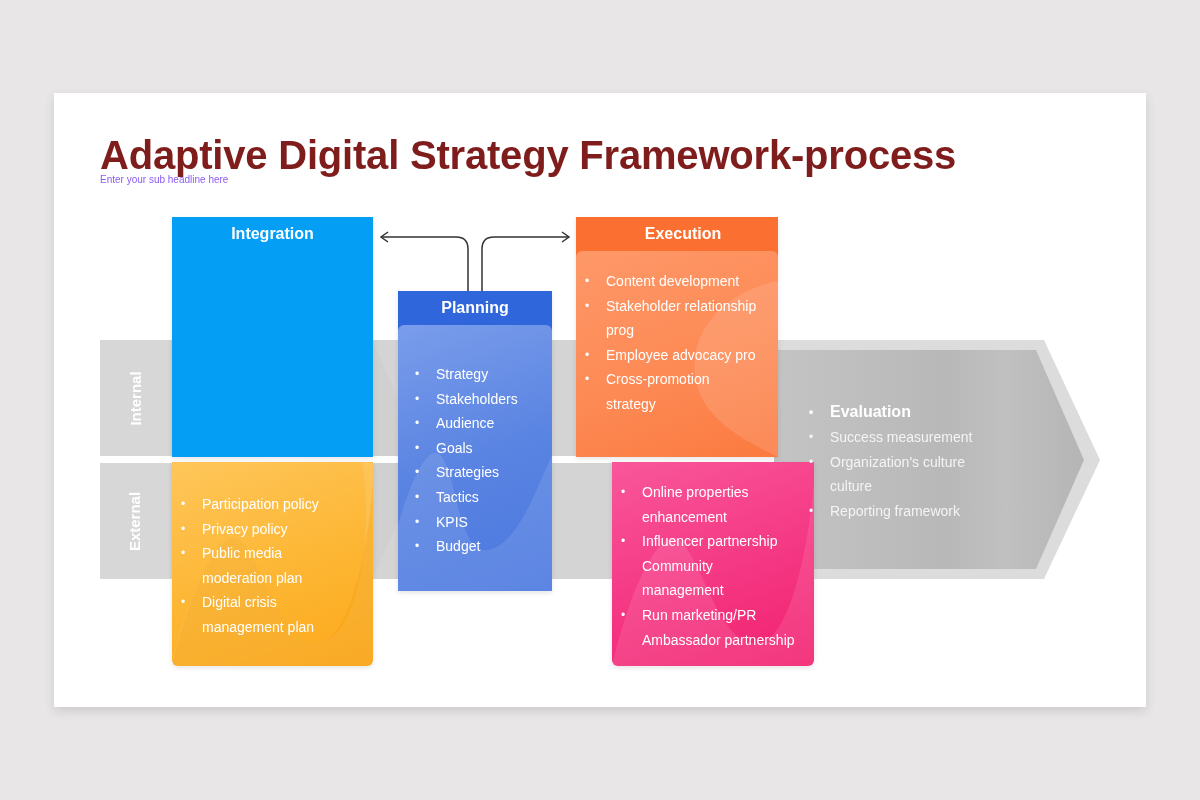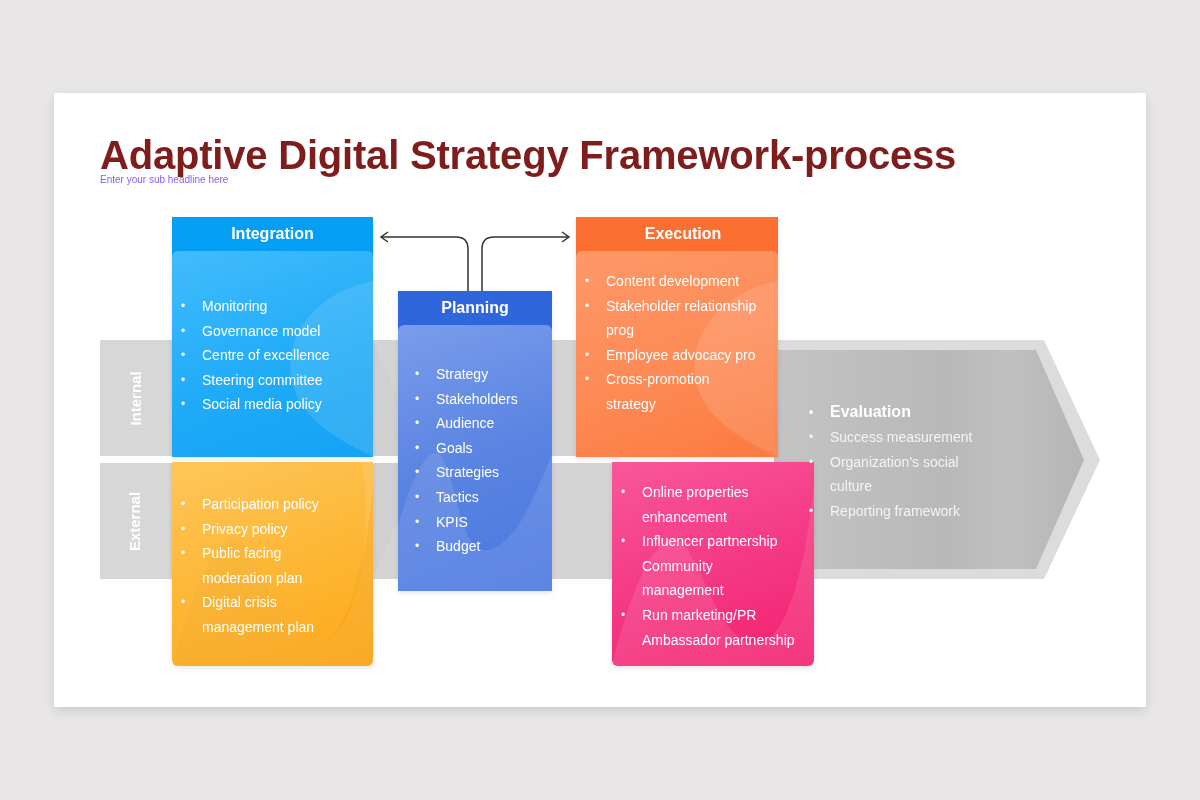--- a/index.html
+++ b/index.html
@@ -97,43 +97,31 @@
 
   <div class="side-label" style="left:46px; top:247px;">
     <span>Internal</span>
   </div>
   <div class="side-label" style="left:46px; top:370px;">
     <span>External</span>
   </div>
 
   <div class="card" style="left:118px; top:124px; width:201px; height:240px; background:#049ff5;">
     <div class="card-head">Integration</div>
-    <div class="card-body" style="top:34px; bottom:0; background:linear-gradient(160deg,#42bcfd 0%,#1eaaf7 60%,#16a2f3 100%);">
-      <svg class="swoosh" viewBox="0 0 201 206" preserveAspectRatio="none">
-        <path d="M201 30 C150 40,110 80,120 130 C128 170,170 190,201 206 Z" fill="rgba(255,255,255,0.12)"></path>
-      </svg>
-      <ul class="items" style="left:0; top:43px;">
-        <li>Monitoring</li>
-        <li>Governance model</li>
-        <li>Centre of excellence</li>
-        <li>Steering committee</li>
-        <li>Social media policy</li>
-      </ul>
-    </div>
   </div>
 
   <div class="card" style="left:118px; top:369px; width:201px; height:204px; border-radius:0 0 6px 6px; background:linear-gradient(160deg,#fec65a 0%,#fdb633 55%,#fca81a 100%);">
     <svg class="swoosh" viewBox="0 0 201 204" preserveAspectRatio="none">
       <path d="M0 200 C20 120,50 60,70 80 C95 110,110 190,150 180 C190 170,201 60,190 0 L201 0 L201 204 L0 204 Z" fill="rgba(255,255,255,0.10)"></path>
       <path d="M0 204 C20 120,50 60,70 80 C95 110,110 190,150 180 C175 175,195 100,201 20 L201 204 Z" fill="rgba(240,150,0,0.25)"></path>
     </svg>
     <ul class="items" style="left:0; top:30px;">
       <li>Participation policy</li>
       <li>Privacy policy</li>
-      <li>Public facing</li>
+      <li>Public media</li>
       <li class="cont">moderation plan</li>
       <li>Digital crisis</li>
       <li class="cont">management plan</li>
     </ul>
   </div>
 
   <div class="card" style="left:344px; top:198px; width:154px; height:300px; background:#2f66db;">
     <div class="card-head">Planning</div>
     <div class="card-body" style="top:34px; bottom:0; background:linear-gradient(160deg,#7a9deb 0%,#5a84e2 50%,#4a78e0 100%);">
       <svg class="swoosh" viewBox="0 0 154 266" preserveAspectRatio="none">
@@ -180,17 +168,17 @@
       <li class="cont">Community</li>
       <li class="cont">management</li>
       <li>Run marketing/PR</li>
       <li class="cont">Ambassador partnership</li>
     </ul>
   </div>
 
   <ul class="eval-list">
     <li class="head">Evaluation</li>
     <li>Success measurement</li>
-    <li>Organization's social</li>
+    <li>Organization's culture</li>
     <li class="cont">culture</li>
     <li>Reporting framework</li>
   </ul>
 </div>
 
 </body></html>

